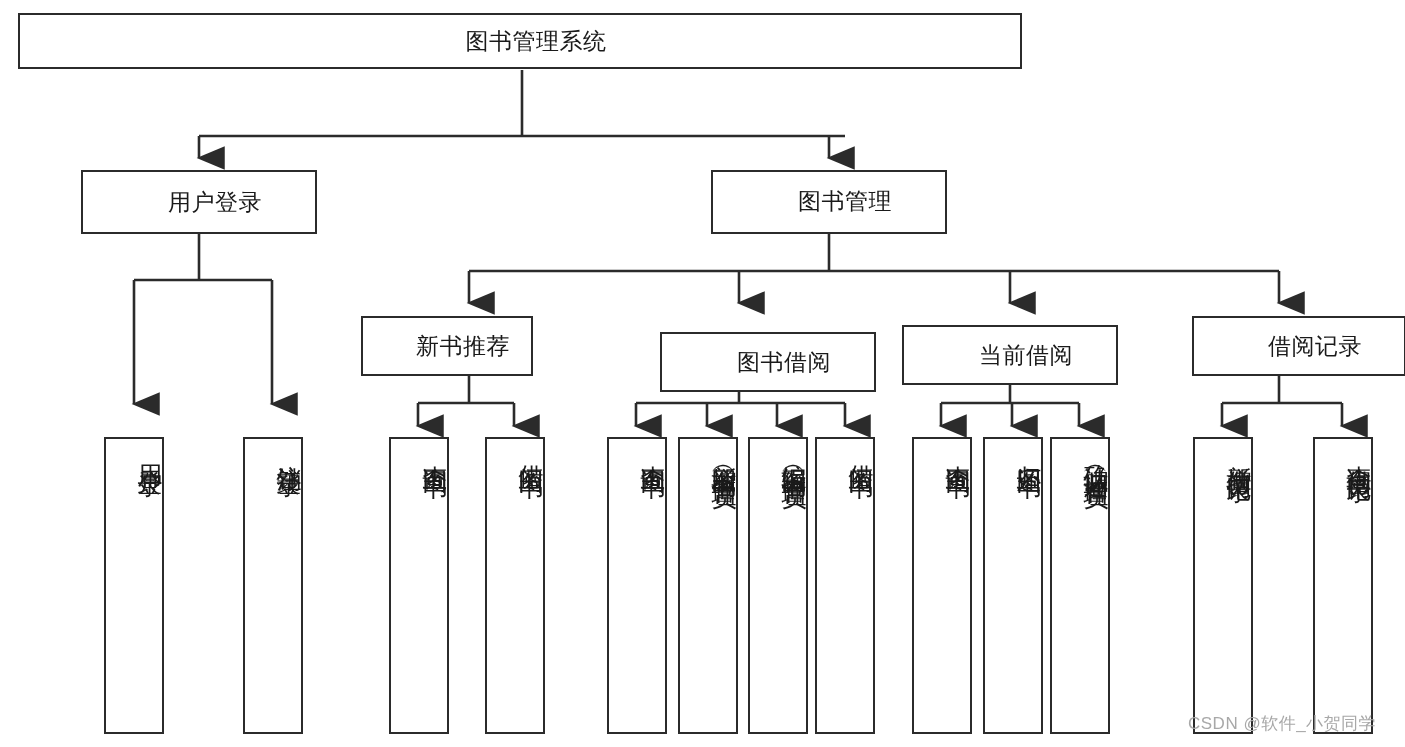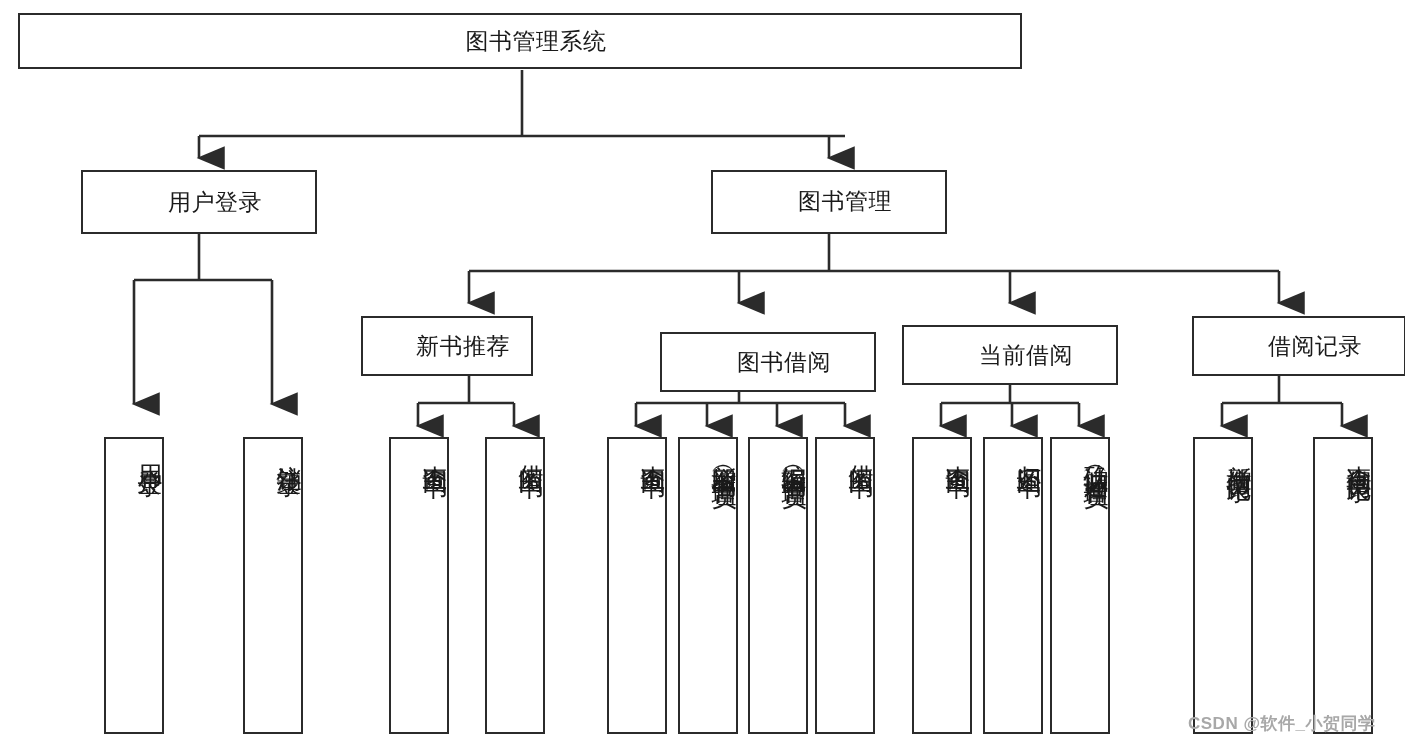--- a/index.html
+++ b/index.html
@@ -59,21 +59,20 @@
   }
   #watermark {
     position: absolute;
     left: 1188px;
     top: 712px;
     font-size: 17px;
     color: #a8a8a8;
     letter-spacing: 0.5px;
     white-space: nowrap;
     pointer-events: none;
-    font-weight: bold;
   }
 </style>
 </head>
 <body>
 
 <div id="canvas">
 
   <svg class="edges" viewBox="0 0 1405 747" xmlns="http://www.w3.org/2000/svg">
     <defs>
       <marker id="arrow" viewBox="0 0 10 12" refX="5" refY="11" markerWidth="9" markerHeight="11" orient="auto-start-reverse">

